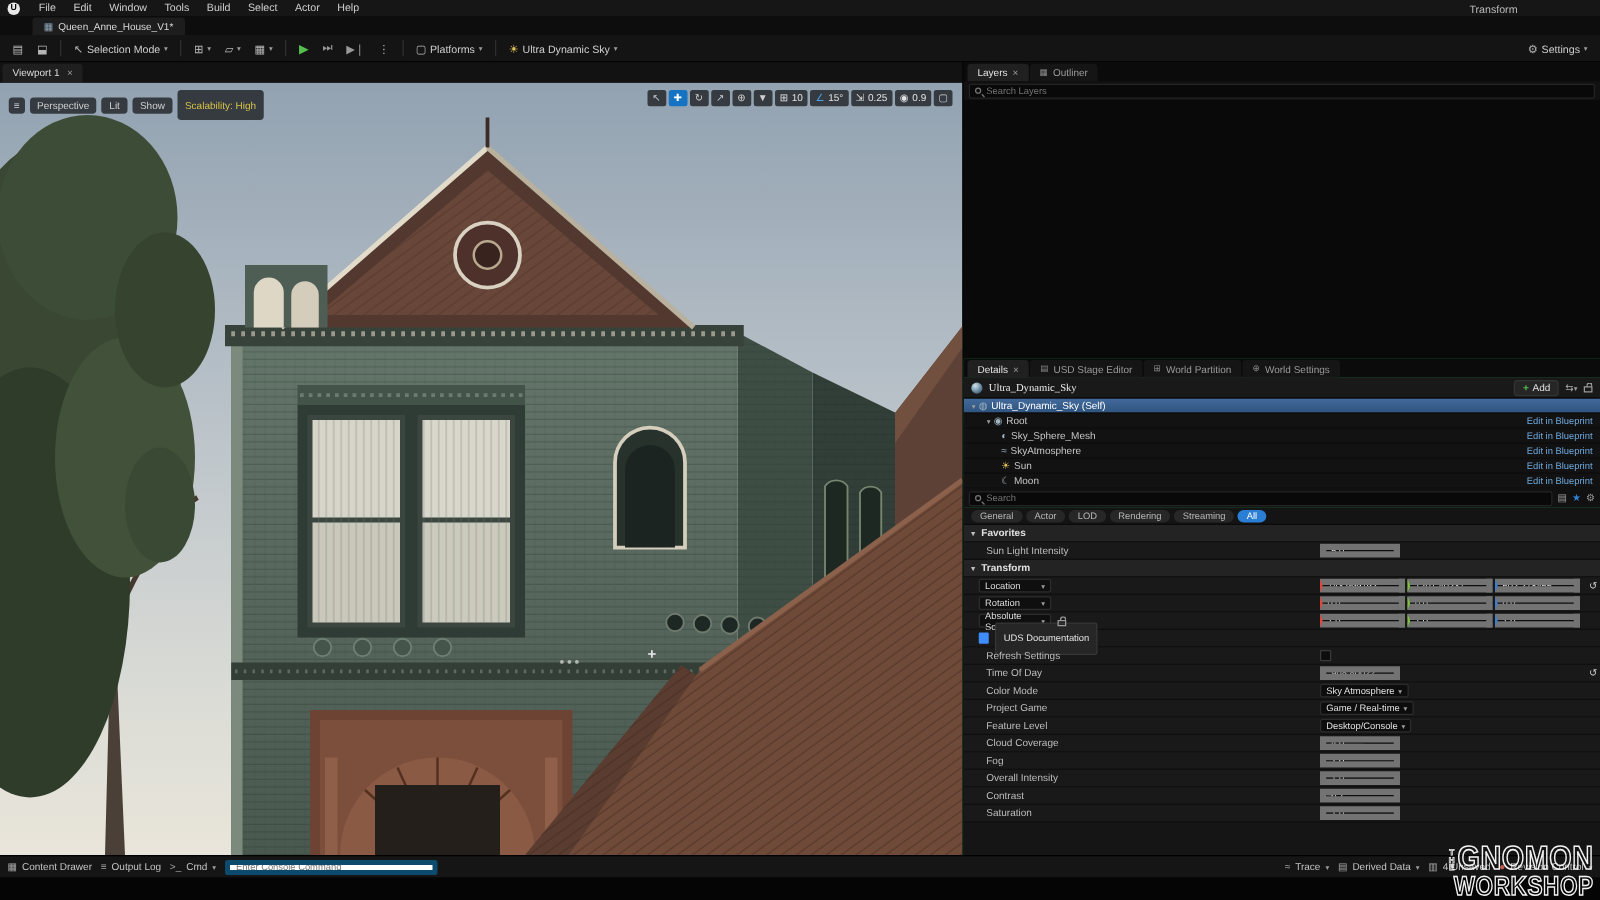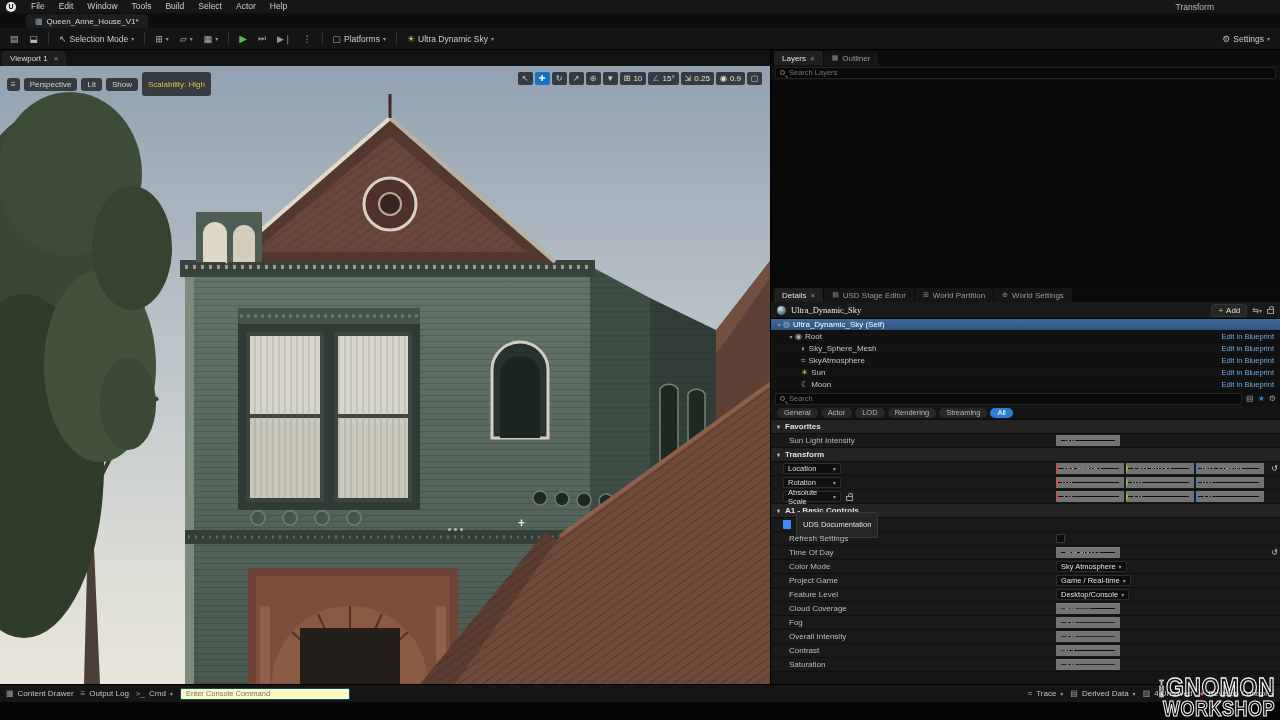--- a/index.html
+++ b/index.html
@@ -116,21 +116,21 @@
   .t-dd{background:#0f0f0f;border:1px solid #2c2c2c;border-radius:2px;height:11px;display:flex;align-items:center;justify-content:space-between;gap:3px;padding:0 4px;font-size:7.5px;color:#dcdcdc;width:58px;}
   .prop-label.has-dd{padding-left:12px;gap:5px;}
   .checkbox{width:9px;height:9px;background:#0d0d0d;border:1px solid #3a3a3a;border-radius:1px;}
   .doc-ico{width:8px;height:9px;background:#3f8cff;border-radius:1px;flex:none;}
   .uds-btn{background:#262626;border:1px solid #373737;border-radius:2px;height:11px;display:flex;align-items:center;padding:12px 6px;color:#e2e2e2;font-size:7.5px;}
 
   
   .statusbar{height:18px;background:#151515;border-top:1px solid #000;display:flex;align-items:center;padding:0 6px;gap:7px;font-size:8px;color:#c4c4c4;flex:none;}
   .sb-item{display:flex;align-items:center;gap:4px;}
   .sb-ico{font-size:8px;color:#a5a5a5;}
-  .console-input{width:170px;height:12px;background:#fef9c3;border:1px solid #0c4a6e;border-radius:2px;color:#777;font-size:7.5px;padding:0 5px;outline:none;font-family:"Liberation Sans",sans-serif;}
+  .console-input{width:170px;height:12px;background:#ffffff;border:4px solid #0c4a6e;border-radius:2px;color:#777;font-size:7.5px;padding:0 5px;outline:none;font-family:"Liberation Sans",sans-serif;}
   .statusbar .spacer{flex:1;}
   .rev-dot{color:#c0574a;font-size:8px;}
   .bottomstrip{flex:1;background:#050505;}
 
   
   .watermark{position:absolute;right:5px;bottom:4px;z-index:60;pointer-events:none;text-align:right;line-height:0.92;}
   .wm-row{display:flex;align-items:flex-end;justify-content:flex-end;gap:2px;}
   .wm-the{writing-mode:vertical-lr;text-orientation:upright;font-size:6.5px;font-weight:bold;color:transparent;-webkit-text-stroke:0.6px #f2f2f2;letter-spacing:-1px;margin-bottom:2px;}
   .wm-big{font-size:23px;font-weight:800;color:transparent;-webkit-text-stroke:1.1px #f2f2f2;letter-spacing:0.5px;transform:scaleY(1.15);transform-origin:bottom;}
   .wm-big2{font-size:18px;font-weight:800;color:transparent;-webkit-text-stroke:1px #f2f2f2;letter-spacing:0.5px;transform:scaleY(1.2);transform-origin:top;}
@@ -597,24 +597,20 @@
                 </div>
               <div class="num-field axis y">
                   <span class="v">1.0</span>
                 </div>
               <div class="num-field axis z">
                   <span class="v">1.0</span>
                 </div>
             </div>
           </div>
 
-          <div class="sec-header">
-            <span class="caret">▾</span>
-            <span>A1 - Basic Controls</span>
-          </div>
           <div class="prop-row">
             <div class="prop-label has-dd">
               <span class="doc-ico"></span>
               <span class="uds-btn">UDS Documentation</span>
             </div>
             <div class="prop-value"></div>
           </div>
           <div class="prop-row">
             <div class="prop-label">Refresh Settings</div>
             <div class="prop-value">

